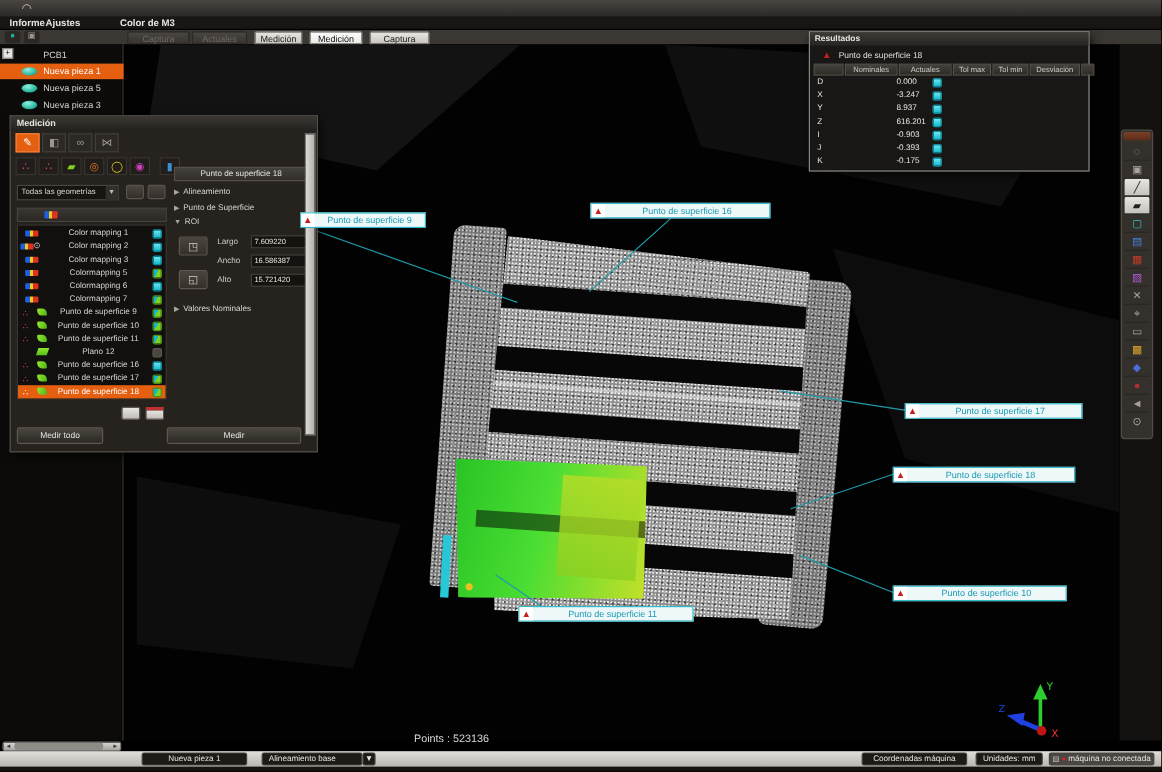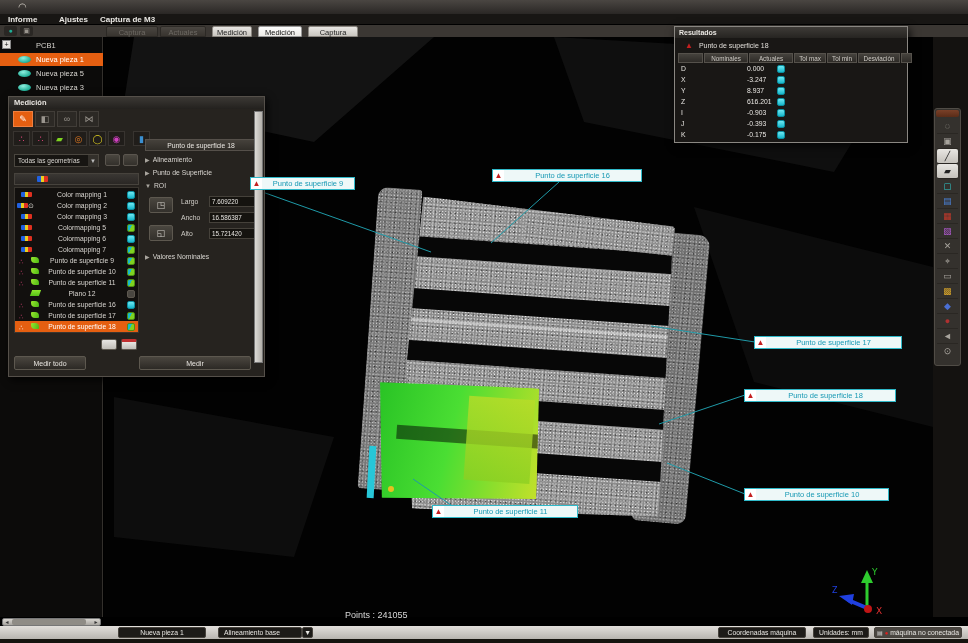--- a/index.html
+++ b/index.html
@@ -103,22 +103,22 @@
 <body>
 
 <div id="app">
 
   <div class="abs titlebar">
     <div class="abs logo">◠</div>
   </div>
 
   <div class="abs menubar">
     <div class="menu-item" style="left:8px;">Informe</div>
-    <div class="menu-item" style="left:59px;">Ajustes</div>
-    <div class="menu-item" style="left:100px;">Captura de M3</div>
+    <div class="menu-item" style="left:38px;">Ajustes</div>
+    <div class="menu-item" style="left:100px;">Color de M3</div>
   </div>
 
   <div class="abs tabrow">
     <div class="tr-icon" style="left:4px;background:#2a2724;"><span style="color:#1fae96;">●</span></div>
     <div class="tr-icon" style="left:20px;background:#2a2724;color:#9a958e;">▣</div>
     <div class="tab disabled" style="left:106px;width:52px;">Captura manual</div>
     <div class="tab disabled" style="left:160px;width:46px;">Actuales</div>
     <div class="tab normal" style="left:212px;width:40px;">Medición</div>
     <div class="tab active" style="left:258px;width:44px;">Medición</div>
     <div class="tab normal" style="left:308px;width:50px;">Captura</div>
@@ -217,21 +217,21 @@
   </div>
   <div class="abs vp-label" style="left:744px;top:488px;width:145px;">
     <span class="mark">▲</span>
     <span class="txt">Punto de superficie 10</span>
   </div>
   <div class="abs vp-label" style="left:432px;top:505px;width:146px;">
     <span class="mark">▲</span>
     <span class="txt">Punto de superficie 11</span>
   </div>
 
-  <div class="abs points-count">Points : 241055</div>
+  <div class="abs points-count">Points : 523136</div>
 
   <div class="abs med-panel">
     <div class="mp-title">Medición</div>
 
     <div class="mp-tab on" style="left:4px;">✎</div>
     <div class="mp-tab" style="left:26px;">◧</div>
     <div class="mp-tab" style="left:48px;">∞</div>
     <div class="mp-tab" style="left:70px;">⋈</div>
 
     <div class="mp-tool" style="left:4px;color:#e0457a;">∴</div>

